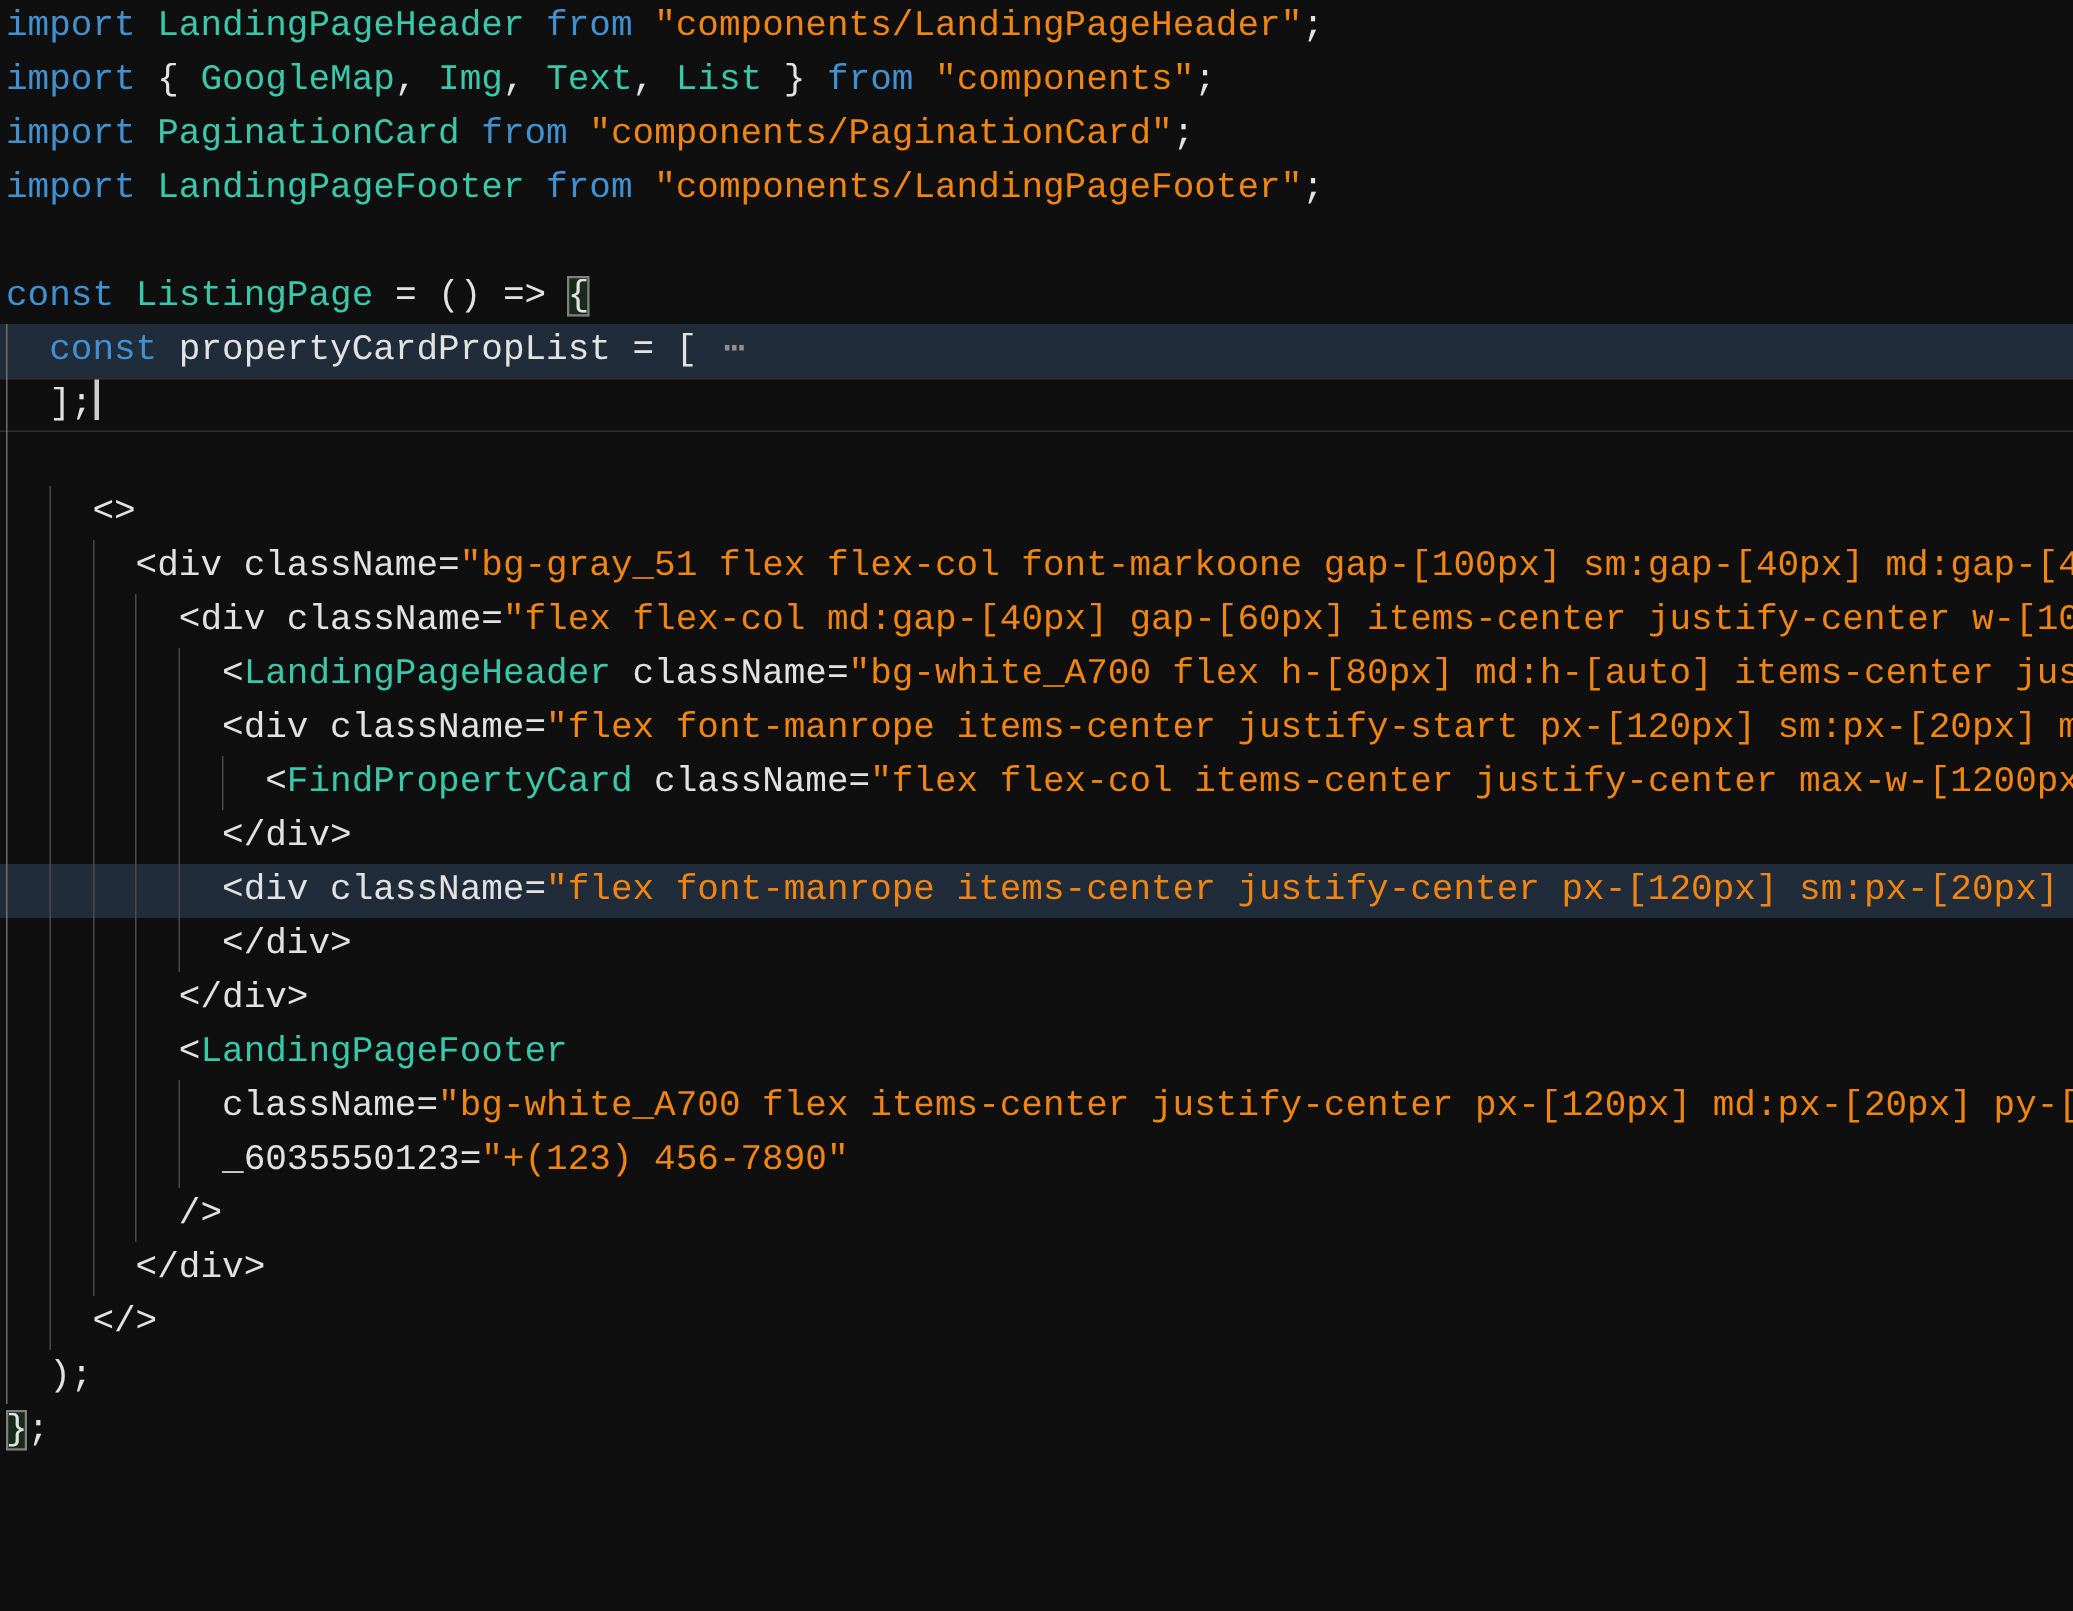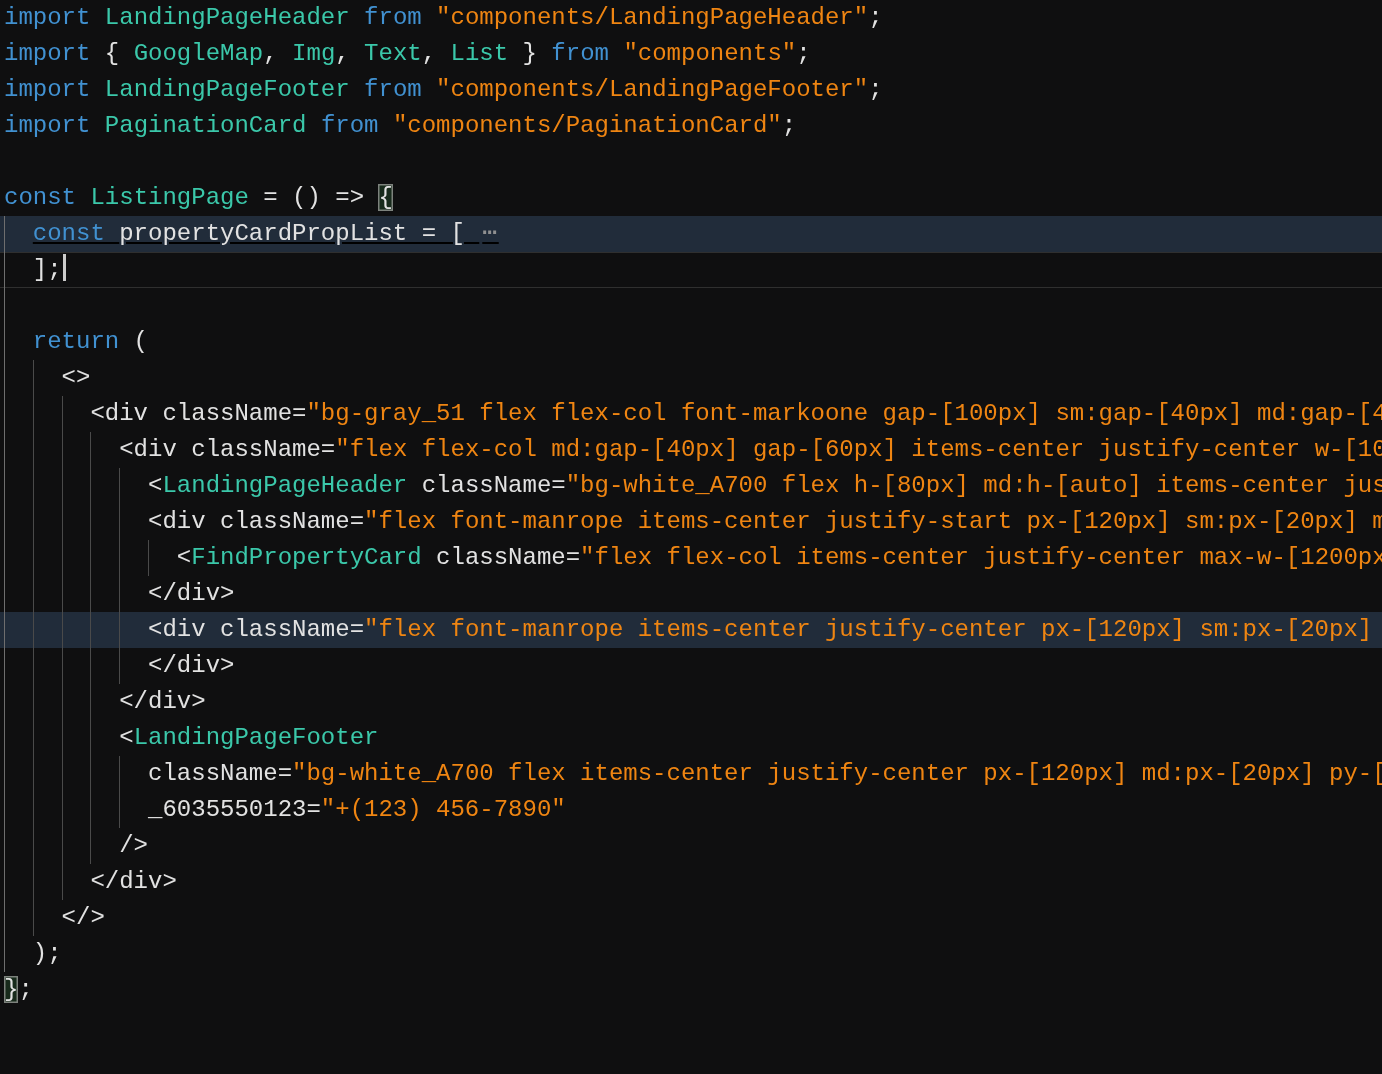--- a/index.html
+++ b/index.html
@@ -38,28 +38,27 @@
     background:var(--cursor,#cccccc);
     vertical-align:-5px;margin-left:1px;
   }
 </style>
 </head>
 <body>
 
 <div id="code-area">
     <div class="line"><span class="content" style="margin-left: 0ch;"><span class="tk-kw">import </span><span class="tk-en">LandingPageHeader</span><span class="tk-fg"> </span><span class="tk-kw">from</span><span class="tk-fg"> </span><span class="tk-st">"components/LandingPageHeader"</span><span class="tk-fg">;</span></span></div>
     <div class="line"><span class="content" style="margin-left: 0ch;"><span class="tk-kw">import </span><span class="tk-fg">{ </span><span class="tk-en">GoogleMap</span><span class="tk-fg">, </span><span class="tk-en">Img</span><span class="tk-fg">, </span><span class="tk-en">Text</span><span class="tk-fg">, </span><span class="tk-en">List</span><span class="tk-fg"> } </span><span class="tk-kw">from</span><span class="tk-fg"> </span><span class="tk-st">"components"</span><span class="tk-fg">;</span></span></div>
+    <div class="line"><span class="content" style="margin-left: 0ch;"><span class="tk-kw">import </span><span class="tk-en">PaginationCard</span><span class="tk-fg"> </span><span class="tk-kw">from</span><span class="tk-fg"> </span><span class="tk-st">"components/PaginationCard"</span><span class="tk-fg">;</span></span></div>
     <div class="line"><span class="content" style="margin-left: 0ch;"><span class="tk-kw">import </span><span class="tk-en">LandingPageFooter</span><span class="tk-fg"> </span><span class="tk-kw">from</span><span class="tk-fg"> </span><span class="tk-st">"components/LandingPageFooter"</span><span class="tk-fg">;</span></span></div>
-    <div class="line"><span class="content" style="margin-left: 0ch;"><span class="tk-kw">import </span><span class="tk-en">PaginationCard</span><span class="tk-fg"> </span><span class="tk-kw">from</span><span class="tk-fg"> </span><span class="tk-st">"components/PaginationCard"</span><span class="tk-fg">;</span></span></div>
     <div class="line"><span class="content" style="margin-left: 0ch;"></span></div>
     <div class="line"><span class="content" style="margin-left: 0ch;"><span class="tk-kw">const </span><span class="tk-en">ListingPage</span><span class="tk-fg"> = () =&gt; </span><span class="tk-fg box">{</span></span></div>
-    <div class="line fold"><span class="guide active" style="left: calc(var(--pad) + 0ch);"></span><span class="content" style="margin-left: 2ch; text-decoration: underline;"><span class="tk-kw">const </span><span class="tk-fg">propertyCardPropList = [ </span><span class="tk-dim">⋯</span></span></div>
+    <div class="line fold"><span class="guide active" style="left: calc(var(--pad) + 0ch);"></span><span class="content" style="margin-left: 2ch;"><span class="tk-kw">const </span><span class="tk-fg">propertyCardPropList = [ </span><span class="tk-dim">⋯</span></span></div>
     <div class="line current"><span class="guide active" style="left: calc(var(--pad) + 0ch);"></span><span class="content" style="margin-left: 2ch;"><span class="tk-fg">];</span><span class="cursor"></span></span></div>
     <div class="line"><span class="guide active" style="left: calc(var(--pad) + 0ch);"></span><span class="content" style="margin-left: 0ch;"></span></div>
-    <div class="line"><span class="guide active" style="left: calc(var(--pad) + 0ch);"></span><span class="content" style="margin-left: 2ch;"><span class="tk-kw">return</span><span class="tk-fg"> (</span></span></div>
     <div class="line"><span class="guide active" style="left: calc(var(--pad) + 0ch);"></span><span class="guide" style="left: calc(var(--pad) + 2ch);"></span><span class="content" style="margin-left: 4ch;"><span class="tk-fg">&lt;&gt;</span></span></div>
     <div class="line"><span class="guide active" style="left: calc(var(--pad) + 0ch);"></span><span class="guide" style="left: calc(var(--pad) + 2ch);"></span><span class="guide" style="left: calc(var(--pad) + 4ch);"></span><span class="content" style="margin-left: 6ch;"><span class="tk-fg">&lt;div className=</span><span class="tk-st">"bg-gray_51 flex flex-col font-markoone gap-[100px] sm:gap-[40px] md:gap-[40</span></span></div>
     <div class="line"><span class="guide active" style="left: calc(var(--pad) + 0ch);"></span><span class="guide" style="left: calc(var(--pad) + 2ch);"></span><span class="guide" style="left: calc(var(--pad) + 4ch);"></span><span class="guide" style="left: calc(var(--pad) + 6ch);"></span><span class="content" style="margin-left: 8ch;"><span class="tk-fg">&lt;div className=</span><span class="tk-st">"flex flex-col md:gap-[40px] gap-[60px] items-center justify-center w-[100</span></span></div>
     <div class="line"><span class="guide active" style="left: calc(var(--pad) + 0ch);"></span><span class="guide" style="left: calc(var(--pad) + 2ch);"></span><span class="guide" style="left: calc(var(--pad) + 4ch);"></span><span class="guide" style="left: calc(var(--pad) + 6ch);"></span><span class="guide" style="left: calc(var(--pad) + 8ch);"></span><span class="content" style="margin-left: 10ch;"><span class="tk-fg">&lt;</span><span class="tk-en">LandingPageHeader</span><span class="tk-fg"> className=</span><span class="tk-st">"bg-white_A700 flex h-[80px] md:h-[auto] items-center just</span></span></div>
     <div class="line"><span class="guide active" style="left: calc(var(--pad) + 0ch);"></span><span class="guide" style="left: calc(var(--pad) + 2ch);"></span><span class="guide" style="left: calc(var(--pad) + 4ch);"></span><span class="guide" style="left: calc(var(--pad) + 6ch);"></span><span class="guide" style="left: calc(var(--pad) + 8ch);"></span><span class="content" style="margin-left: 10ch;"><span class="tk-fg">&lt;div className=</span><span class="tk-st">"flex font-manrope items-center justify-start px-[120px] sm:px-[20px] md</span></span></div>
     <div class="line"><span class="guide active" style="left: calc(var(--pad) + 0ch);"></span><span class="guide" style="left: calc(var(--pad) + 2ch);"></span><span class="guide" style="left: calc(var(--pad) + 4ch);"></span><span class="guide" style="left: calc(var(--pad) + 6ch);"></span><span class="guide" style="left: calc(var(--pad) + 8ch);"></span><span class="guide" style="left: calc(var(--pad) + 10ch);"></span><span class="content" style="margin-left: 12ch;"><span class="tk-fg">&lt;</span><span class="tk-en">FindPropertyCard</span><span class="tk-fg"> className=</span><span class="tk-st">"flex flex-col items-center justify-center max-w-[1200px]</span></span></div>
     <div class="line"><span class="guide active" style="left: calc(var(--pad) + 0ch);"></span><span class="guide" style="left: calc(var(--pad) + 2ch);"></span><span class="guide" style="left: calc(var(--pad) + 4ch);"></span><span class="guide" style="left: calc(var(--pad) + 6ch);"></span><span class="guide" style="left: calc(var(--pad) + 8ch);"></span><span class="content" style="margin-left: 10ch;"><span class="tk-fg">&lt;/div&gt;</span></span></div>
     <div class="line fold"><span class="guide active" style="left: calc(var(--pad) + 0ch);"></span><span class="guide" style="left: calc(var(--pad) + 2ch);"></span><span class="guide" style="left: calc(var(--pad) + 4ch);"></span><span class="guide" style="left: calc(var(--pad) + 6ch);"></span><span class="guide" style="left: calc(var(--pad) + 8ch);"></span><span class="content" style="margin-left: 10ch;"><span class="tk-fg">&lt;div className=</span><span class="tk-st">"flex font-manrope items-center justify-center px-[120px] sm:px-[20px] </span></span></div>
     <div class="line"><span class="guide active" style="left: calc(var(--pad) + 0ch);"></span><span class="guide" style="left: calc(var(--pad) + 2ch);"></span><span class="guide" style="left: calc(var(--pad) + 4ch);"></span><span class="guide" style="left: calc(var(--pad) + 6ch);"></span><span class="guide" style="left: calc(var(--pad) + 8ch);"></span><span class="content" style="margin-left: 10ch;"><span class="tk-fg">&lt;/div&gt;</span></span></div>
     <div class="line"><span class="guide active" style="left: calc(var(--pad) + 0ch);"></span><span class="guide" style="left: calc(var(--pad) + 2ch);"></span><span class="guide" style="left: calc(var(--pad) + 4ch);"></span><span class="guide" style="left: calc(var(--pad) + 6ch);"></span><span class="content" style="margin-left: 8ch;"><span class="tk-fg">&lt;/div&gt;</span></span></div>

